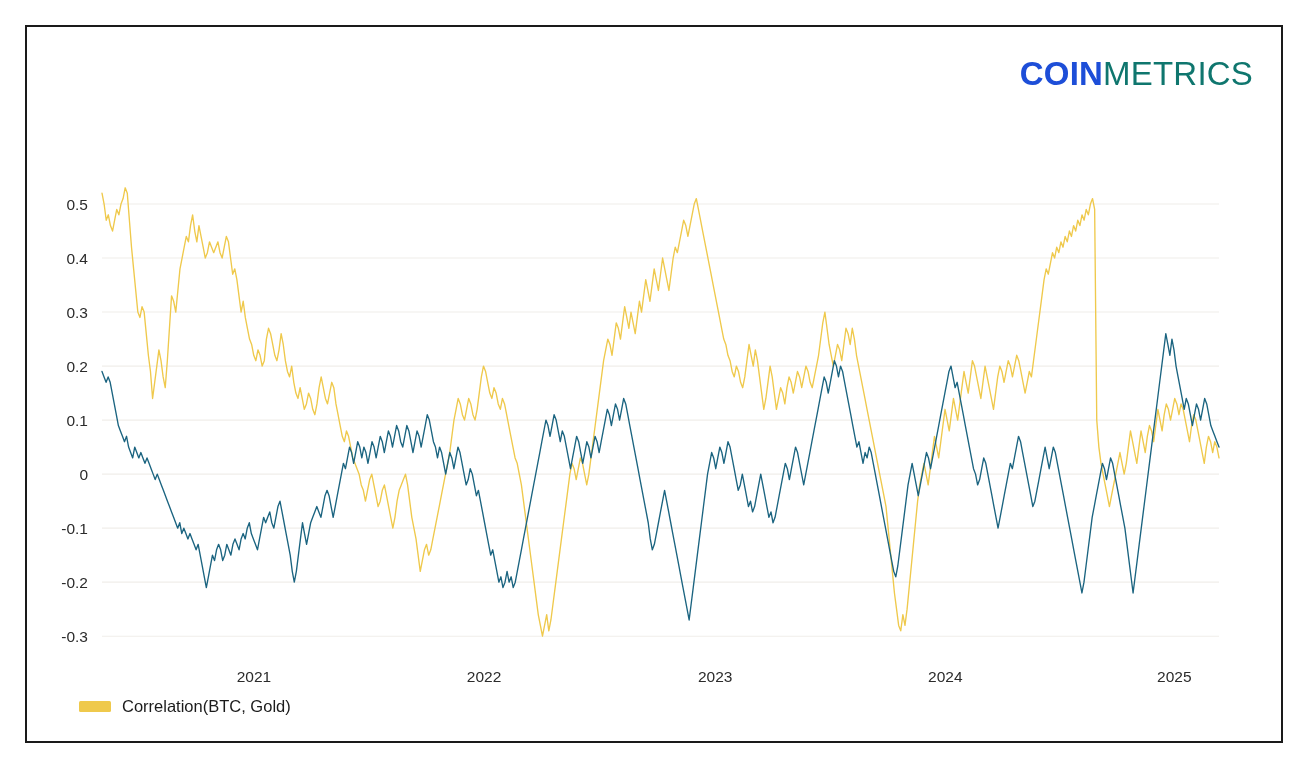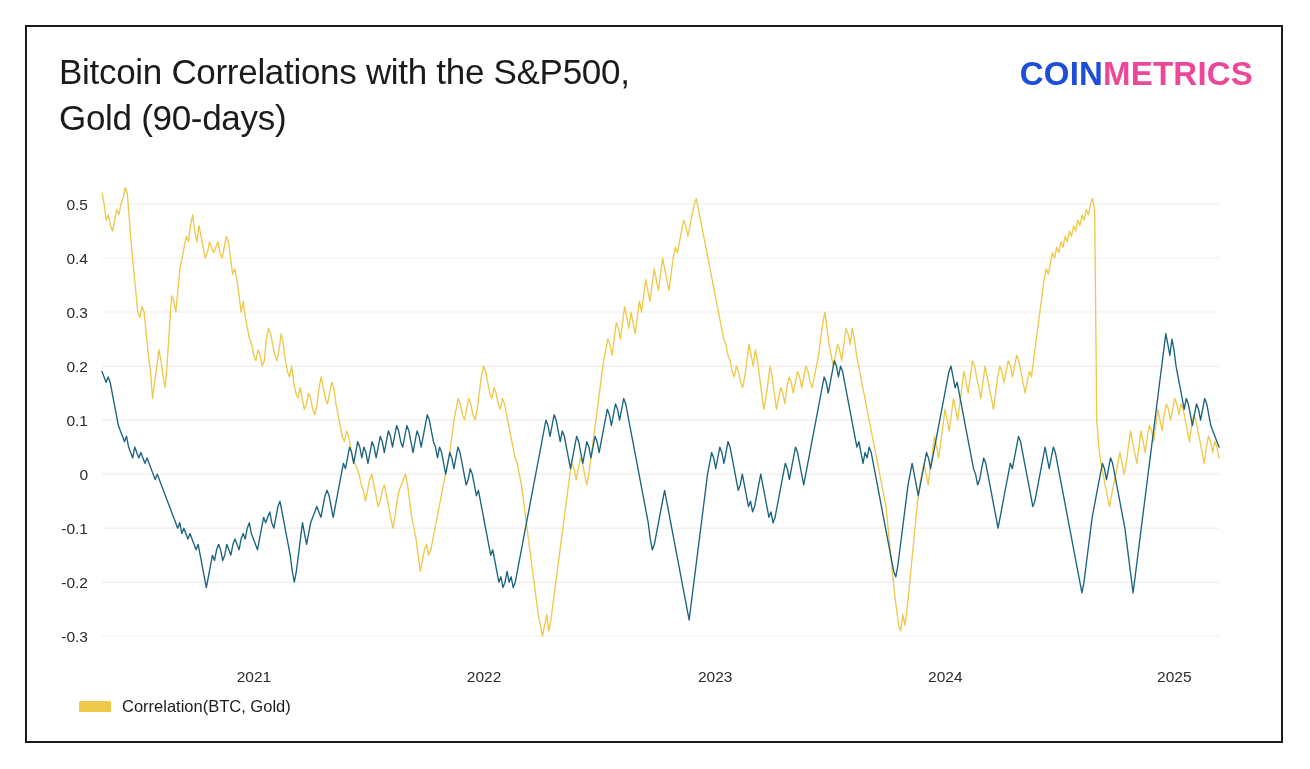--- a/index.html
+++ b/index.html
@@ -30,21 +30,21 @@
     white-space:pre-line;
   }
   #logo{
     position:absolute;
     right:28px;top:28px;
     font-size:33px;
     letter-spacing:0.2px;
     white-space:nowrap;
   }
   #logo .bold{font-weight:700;color:#1d4ed8;}
-  #logo .thin{font-weight:700;color:#ec4899;}
+  #logo .thin{font-weight:400;color:#0f766e;}
 
   #plotwrap{
     position:absolute;
     left:0;top:0;
     width:1258px;height:718px;
   }
   #chart-svg{position:absolute;left:0;top:0;}
 
   .ytick{
     font-size:15.5px;
@@ -77,22 +77,20 @@
     width:32px;height:11px;border-radius:1.5px;display:inline-block;
   }
   #legend-gold{left:28px;top:0;}
   #legend-spx{left:640px;top:0;}
 </style>
 </head>
 <body>
 
 <div id="frame">
 
-  <div id="title">Bitcoin Correlations with the S&amp;P500,
-Gold (90-days)</div>
 
   <div id="logo">
     <span class="bold">COIN</span><span class="thin">METRICS</span>
   </div>
 
   <div id="plotwrap">
     <svg id="chart-svg" width="1258" height="718">
         <line x1="75" x2="1192" y1="177.0114942528736" y2="177.0114942528736" class="gridline"></line>
         <text x="61" y="182.5114942528736" class="ytick">0.5</text>
         <line x1="75" x2="1192" y1="231.03448275862075" y2="231.03448275862075" class="gridline"></line>

